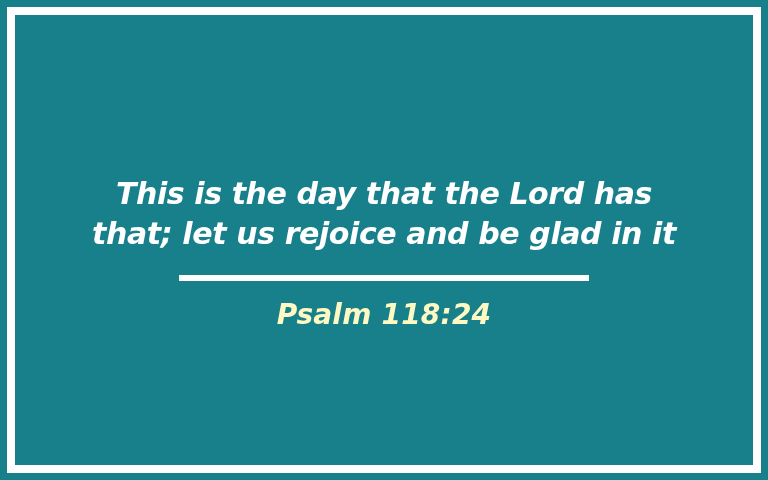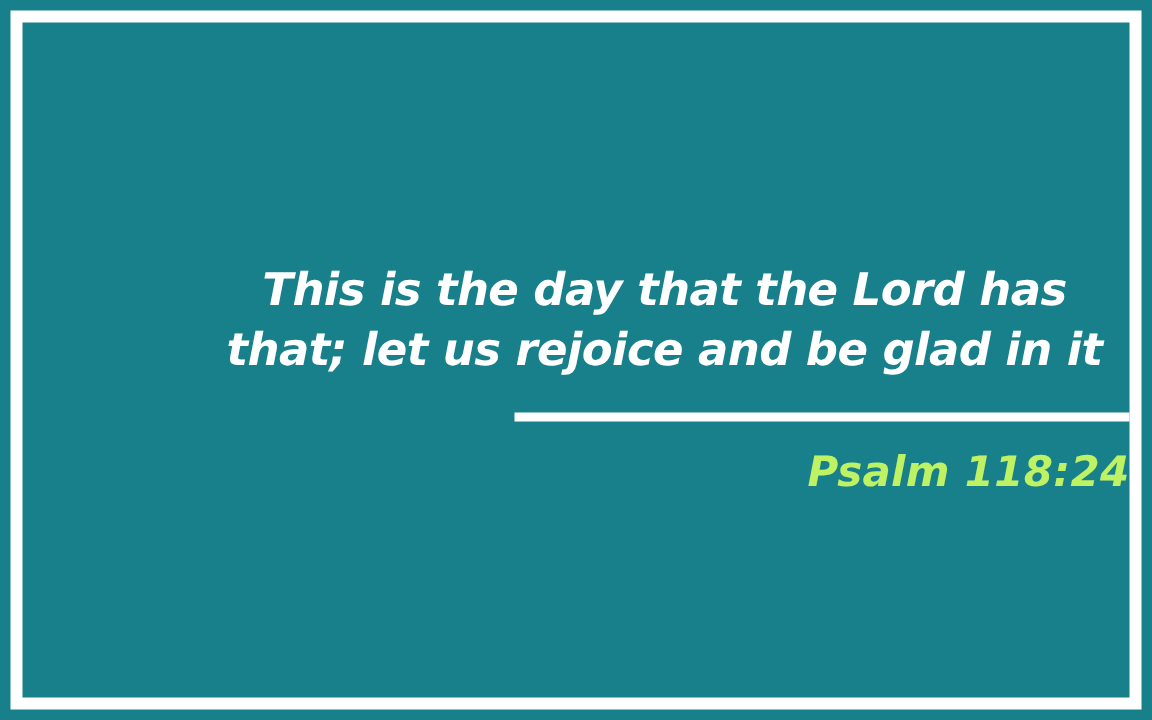--- a/index.html
+++ b/index.html
@@ -36,21 +36,21 @@
 
   
   .content {
     position: absolute;
     left: 0;
     right: 0;
     top: 0;
     bottom: 0;
     display: flex;
     flex-direction: column;
-    align-items: flex-end;
+    align-items: center;
     justify-content: center;
     padding-top: 25px;            
     box-sizing: border-box;
   }
 
   .quote {
     margin: 0;
     width: 620px;
     text-align: center;
     color: #ffffff;
@@ -70,21 +70,21 @@
   .divider {
     width: 410px;
     height: 6px;
     background: #ffffff;
     margin: 21px 0 17px 0;
   }
 
   .attribution {
     margin: 0;
     text-align: center;
-    color: #bef264;
+    color: #fef9c3;
     font-family: "DejaVu Sans", sans-serif;
     font-size: 28px;
     font-weight: bold;
     font-style: italic;
     letter-spacing: 0.2px;
     white-space: nowrap;
   }
 </style>
 </head>
 <body>

